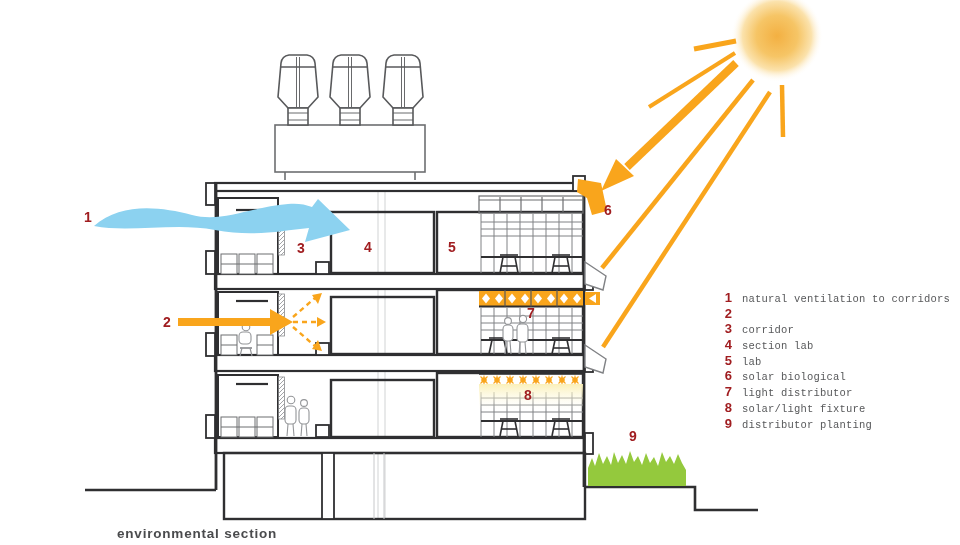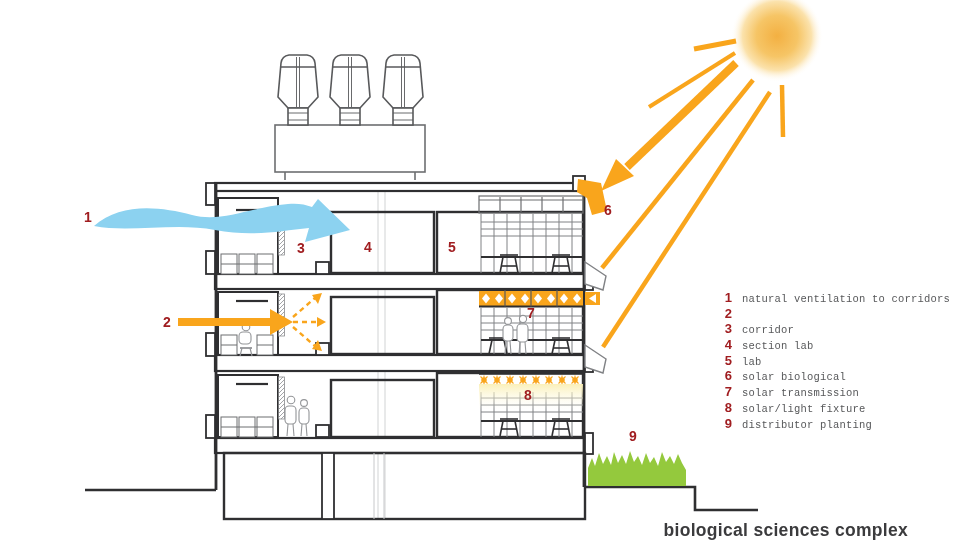--- a/index.html
+++ b/index.html
@@ -423,27 +423,27 @@
   <div class="legend-row">
     <span class="legend-num">5</span>
     <span class="legend-label">lab</span>
   </div>
   <div class="legend-row">
     <span class="legend-num">6</span>
     <span class="legend-label">solar biological</span>
   </div>
   <div class="legend-row">
     <span class="legend-num">7</span>
-    <span class="legend-label">solar transmission</span>
+    <span class="legend-label">light distributor</span>
   </div>
   <div class="legend-row">
     <span class="legend-num">8</span>
     <span class="legend-label">solar/light fixture</span>
   </div>
   <div class="legend-row">
     <span class="legend-num">9</span>
     <span class="legend-label">distributor planting</span>
   </div>
 </div>
 
-<div class="caption-right">biological sciences complex</div>
+<div class="caption-left">environmental section</div>
 
 </div>
 
 </body></html>

